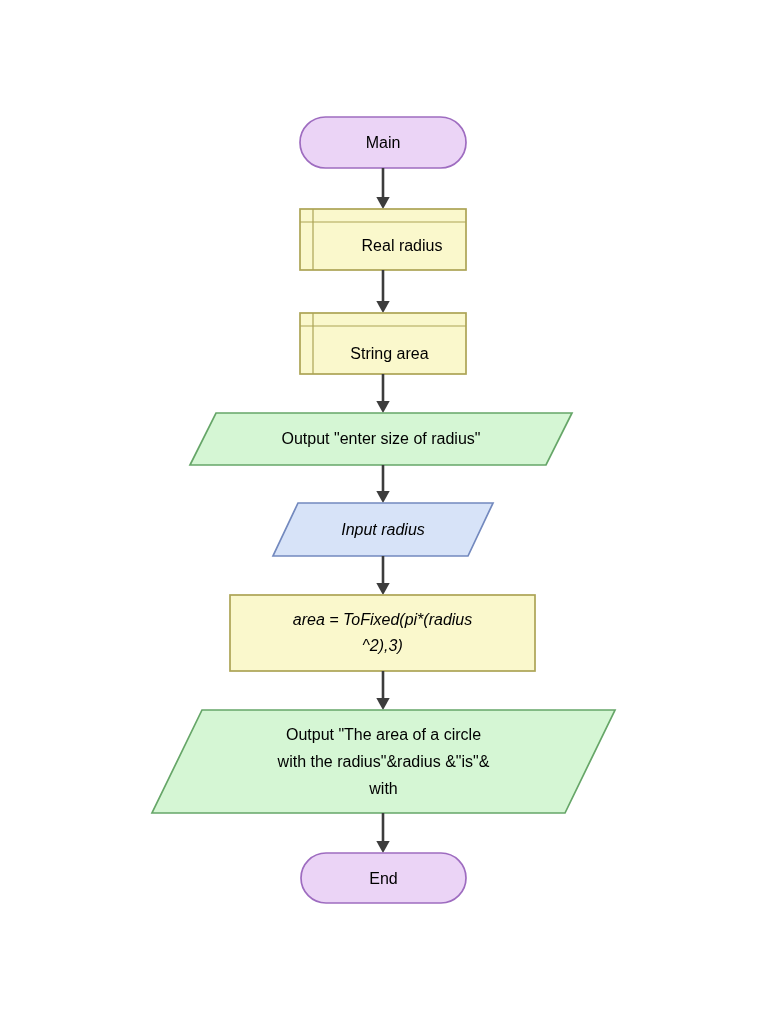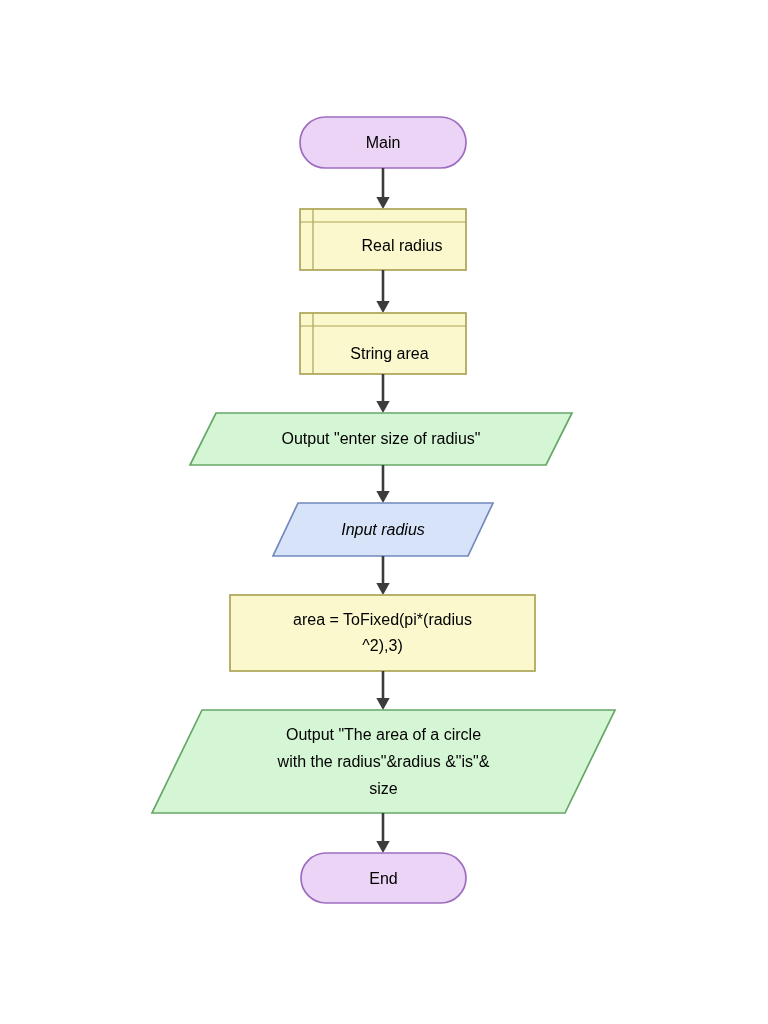--- a/index.html
+++ b/index.html
@@ -137,28 +137,28 @@
   </div>
 
   <div class="label" style="left:190px; top:413px; width:382px; height:52px;">
     <span>Output "enter size of radius"</span>
   </div>
 
   <div class="label" style="left:273px; top:503px; width:220px; height:53px;font-style:italic;">
     <span>Input radius</span>
   </div>
 
-  <div class="label" style="left:230px; top:595px; width:305px; height:76px;">
+  <div class="label" style="left:230px; top:595px; width:305px; height:76px;font-style:italic;">
     <div>area = ToFixed(pi*(radius</div>
     <div>^2),3)</div>
   </div>
 
   <div class="label" style="left:152px; top:710px; width:463px; height:103px; line-height:27px;">
     <div>Output "The area of a circle</div>
     <div>with the radius"&amp;radius &amp;"is"&amp;</div>
-    <div>size</div>
+    <div>with</div>
   </div>
 
   <div class="label" style="left:301px; top:853px; width:165px; height:52px;">
     <span>End</span>
   </div>
 
 </div>
 
 </body></html>

